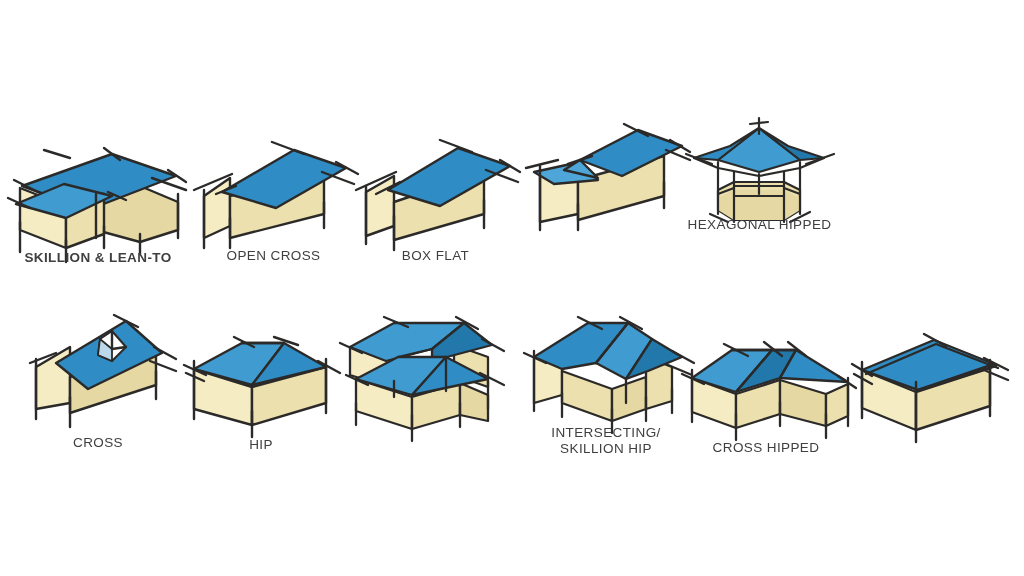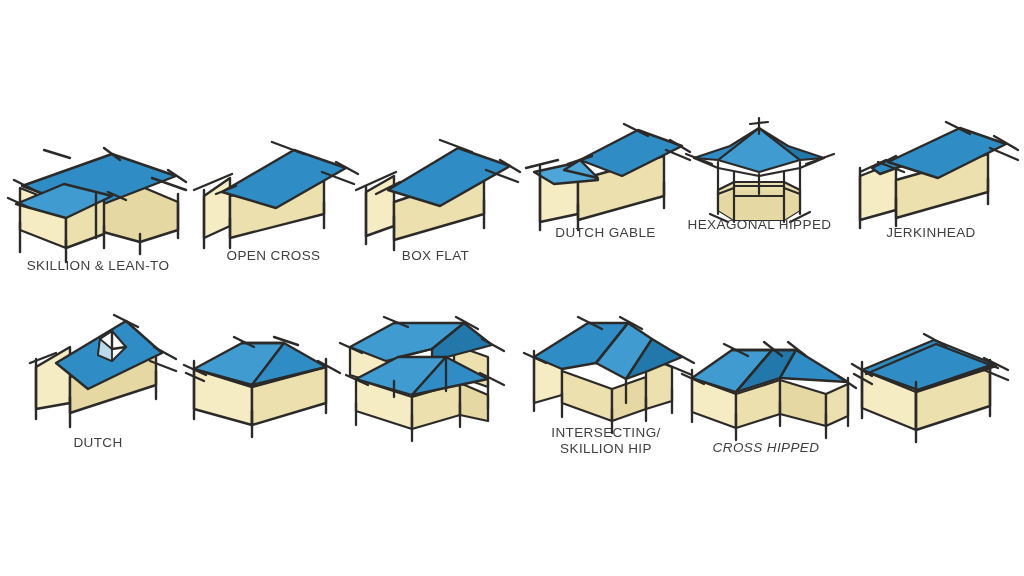--- a/index.html
+++ b/index.html
@@ -65,21 +65,21 @@
         <line x1="0" y1="68" x2="22" y2="78"></line>
         <line x1="12" y1="92" x2="12" y2="122"></line>
         <line x1="58" y1="110" x2="58" y2="132"></line>
         <line x1="96" y1="96" x2="96" y2="118"></line>
         <line x1="132" y1="104" x2="132" y2="124"></line>
         <line x1="170" y1="64" x2="170" y2="108"></line>
         <line x1="88" y1="64" x2="88" y2="108"></line>
         <line x1="100" y1="62" x2="118" y2="70"></line>
       </g>
     </svg>
-    <div class="label" style="top:128px;">SKILLION &amp; LEAN-TO</div>
+    <div class="label" style="top:120px;font-weight:bold;">SKILLION &amp; LEAN-TO</div>
   </div>
 
   <div class="cell" style="left:186px;top:130px;width:175px;height:150px;">
     <svg class="fig" width="175" height="135" viewBox="0 0 175 135">
       <g fill="none" stroke="#2b2a28" stroke-width="2.4" stroke-linecap="round" stroke-linejoin="round">
 
         <polygon points="18,66 44,48 44,96 18,108" fill="#f5ecc4" stroke="#2b2a28"></polygon>
 
         <polygon points="44,66 138,40 138,84 44,108" fill="#ece0ae" stroke="#2b2a28"></polygon>
 
@@ -138,21 +138,20 @@
         <line x1="8" y1="50" x2="40" y2="42"></line>
         <line x1="106" y1="6" x2="130" y2="18"></line>
         <line x1="152" y1="22" x2="172" y2="34"></line>
         <line x1="148" y1="32" x2="172" y2="42"></line>
         <line x1="22" y1="48" x2="22" y2="112"></line>
         <line x1="60" y1="86" x2="60" y2="112"></line>
         <line x1="146" y1="64" x2="146" y2="90"></line>
         <line x1="50" y1="46" x2="74" y2="38"></line>
       </g>
     </svg>
-    <div class="label" style="top:107px;">DUTCH GABLE</div>
   </div>
 
   <div class="cell" style="left:672px;top:110px;width:175px;height:148px;">
     <svg class="fig" width="175" height="125" viewBox="0 0 175 125">
       <g fill="none" stroke="#2b2a28" stroke-width="2.2" stroke-linecap="round" stroke-linejoin="round">
 
         <polygon points="46,80 62,72 112,72 128,80 128,100 112,110 62,110 46,100" fill="#ece0ae" stroke="#2b2a28"></polygon>
 
         <polygon points="46,88 62,80 112,80 128,88 128,100 112,110 62,110 46,100" fill="#e6d8a2" stroke="none"></polygon>
 
@@ -177,44 +176,20 @@
         <line x1="78" y1="14" x2="96" y2="12"></line>
         <line x1="14" y1="44" x2="40" y2="54"></line>
         <line x1="134" y1="54" x2="162" y2="44"></line>
         <line x1="38" y1="104" x2="56" y2="112"></line>
         <line x1="118" y1="112" x2="138" y2="102"></line>
       </g>
     </svg>
     <div class="label" style="top:107px;">HEXAGONAL HIPPED</div>
   </div>
 
-  <div class="cell" style="left:842px;top:118px;width:178px;height:140px;">
-    <svg class="fig" width="178" height="125" viewBox="0 0 178 125">
-      <g fill="none" stroke="#2b2a28" stroke-width="2.4" stroke-linecap="round" stroke-linejoin="round">
-
-        <polygon points="18,58 54,44 54,92 18,102" fill="#f5ecc4" stroke="#2b2a28"></polygon>
-
-        <polygon points="54,62 146,36 146,74 54,100" fill="#ece0ae" stroke="#2b2a28"></polygon>
-
-        <polygon points="30,50 54,38 60,48 38,56" fill="#2f8cc4" stroke="#2b2a28"></polygon>
-
-        <polygon points="46,44 118,10 164,26 96,60" fill="#2f8cc4" stroke="#2b2a28"></polygon>
-
-        <line x1="18" y1="54" x2="44" y2="42"></line>
-        <line x1="104" y1="4" x2="128" y2="16"></line>
-        <line x1="152" y1="18" x2="176" y2="32"></line>
-        <line x1="148" y1="30" x2="176" y2="42"></line>
-        <line x1="18" y1="50" x2="18" y2="110"></line>
-        <line x1="54" y1="80" x2="54" y2="108"></line>
-        <line x1="146" y1="60" x2="146" y2="86"></line>
-        <line x1="36" y1="44" x2="62" y2="54"></line>
-      </g>
-    </svg>
-    <div class="label" style="top:107px;">JERKINHEAD</div>
-  </div>
 
   <div class="cell" style="left:8px;top:305px;width:180px;height:150px;">
     <svg class="fig" width="180" height="140" viewBox="0 0 180 140">
       <g fill="none" stroke="#2b2a28" stroke-width="2.4" stroke-linecap="round" stroke-linejoin="round">
 
         <polygon points="28,62 62,42 62,98 28,104" fill="#f5ecc4" stroke="#2b2a28"></polygon>
 
         <polygon points="62,72 148,44 148,80 62,108" fill="#e6d8a2" stroke="#2b2a28"></polygon>
 
         <polygon points="48,58 118,16 154,48 80,84" fill="#2f8cc4" stroke="#2b2a28"></polygon>
@@ -226,21 +201,21 @@
 
         <line x1="22" y1="58" x2="48" y2="48"></line>
         <line x1="106" y1="10" x2="130" y2="22"></line>
         <line x1="146" y1="42" x2="168" y2="54"></line>
         <line x1="142" y1="56" x2="168" y2="66"></line>
         <line x1="28" y1="54" x2="28" y2="114"></line>
         <line x1="62" y1="92" x2="62" y2="122"></line>
         <line x1="148" y1="66" x2="148" y2="94"></line>
       </g>
     </svg>
-    <div class="label" style="top:130px;">DUTCH</div>
+    <div class="label" style="top:130px;">CROSS</div>
   </div>
 
   <div class="cell" style="left:176px;top:315px;width:170px;height:140px;">
     <svg class="fig" width="170" height="130" viewBox="0 0 170 130">
       <g fill="none" stroke="#2b2a28" stroke-width="2.4" stroke-linecap="round" stroke-linejoin="round">
 
         <polygon points="18,54 76,72 76,110 18,94" fill="#f5ecc4" stroke="#2b2a28"></polygon>
 
         <polygon points="76,72 150,52 150,88 76,110" fill="#ece0ae" stroke="#2b2a28"></polygon>
 
@@ -253,20 +228,21 @@
         <line x1="8" y1="50" x2="30" y2="60"></line>
         <line x1="10" y1="58" x2="28" y2="66"></line>
         <line x1="58" y1="22" x2="78" y2="32"></line>
         <line x1="98" y1="22" x2="122" y2="30"></line>
         <line x1="142" y1="46" x2="164" y2="58"></line>
         <line x1="18" y1="46" x2="18" y2="104"></line>
         <line x1="76" y1="96" x2="76" y2="122"></line>
         <line x1="150" y1="44" x2="150" y2="98"></line>
       </g>
     </svg>
+    <div class="label" style="top:122px;">HIP</div>
   </div>
 
   <div class="cell" style="left:336px;top:305px;width:180px;height:150px;">
     <svg class="fig" width="180" height="140" viewBox="0 0 180 140">
       <g fill="none" stroke="#2b2a28" stroke-width="2.3" stroke-linecap="round" stroke-linejoin="round">
 
         <polygon points="14,42 58,56 58,84 14,70" fill="#f5ecc4" stroke="#2b2a28"></polygon>
         <polygon points="118,40 152,52 152,82 118,70" fill="#ece0ae" stroke="#2b2a28"></polygon>
 
         <polygon points="20,74 76,92 76,124 20,106" fill="#f5ecc4" stroke="#2b2a28"></polygon>
@@ -358,21 +334,21 @@
         <line x1="88" y1="20" x2="106" y2="34"></line>
         <line x1="112" y1="20" x2="130" y2="34"></line>
         <line x1="162" y1="54" x2="180" y2="66"></line>
         <line x1="16" y1="48" x2="16" y2="100"></line>
         <line x1="60" y1="92" x2="60" y2="118"></line>
         <line x1="104" y1="80" x2="104" y2="104"></line>
         <line x1="150" y1="92" x2="150" y2="116"></line>
         <line x1="172" y1="56" x2="172" y2="104"></line>
       </g>
     </svg>
-    <div class="label" style="top:118px;font-style:italic;">CROSS HIPPED</div>
+    <div class="label" style="top:118px;">CROSS HIPPED</div>
   </div>
 
   <div class="cell" style="left:846px;top:318px;width:178px;height:140px;">
     <svg class="fig" width="178" height="125" viewBox="0 0 178 125">
       <g fill="none" stroke="#2b2a28" stroke-width="2.4" stroke-linecap="round" stroke-linejoin="round">
 
         <polygon points="16,52 70,74 70,112 16,90" fill="#f5ecc4" stroke="#2b2a28"></polygon>
 
         <polygon points="70,74 144,50 144,88 70,112" fill="#ece0ae" stroke="#2b2a28"></polygon>
 

